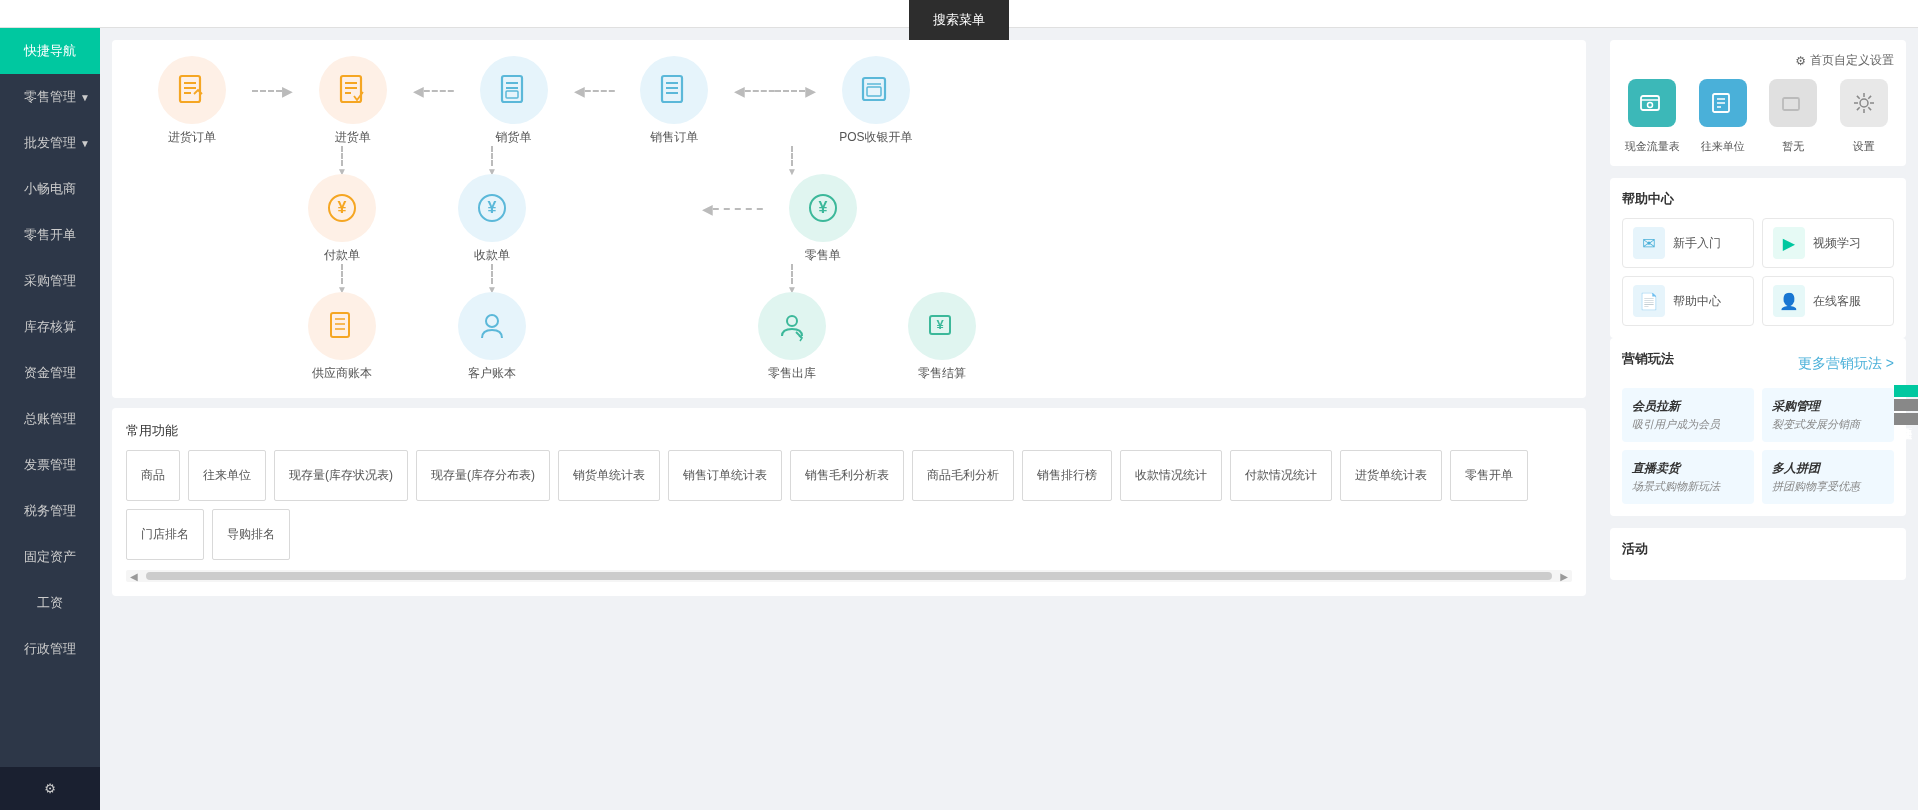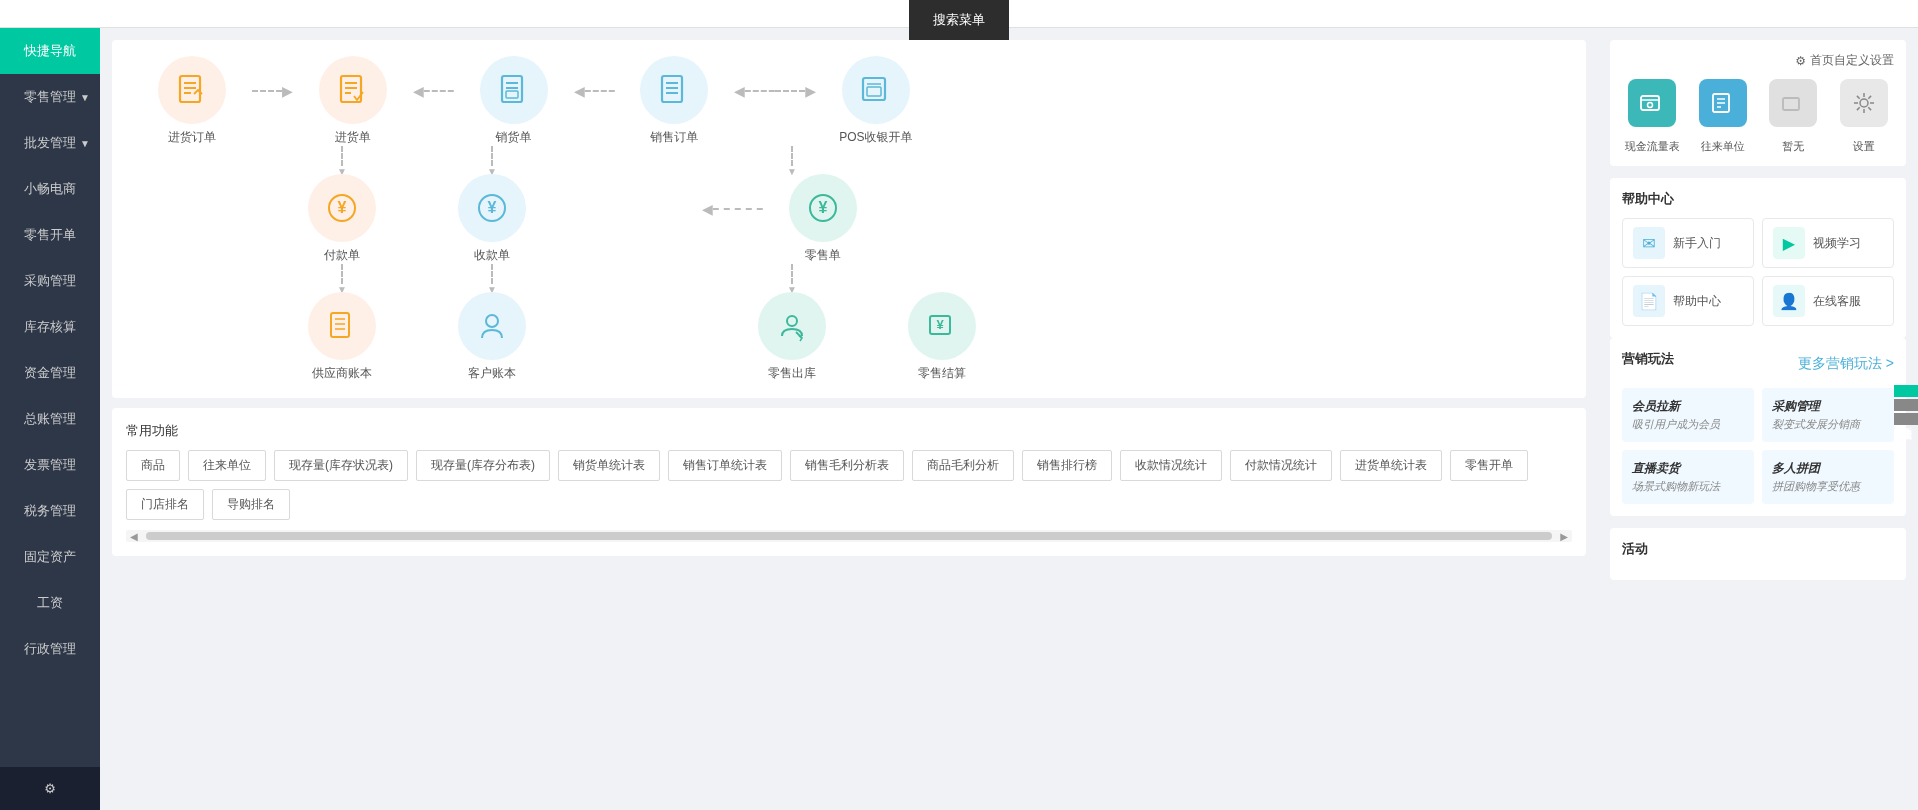--- a/index.html
+++ b/index.html
@@ -26,21 +26,21 @@
     
     .content-area { flex: 1; overflow: hidden; display: flex; gap: 0; }
 
     
     .main-panel { flex: 1; padding: 12px; overflow: hidden; }
 
     
     .common-func { background: #fff; border-radius: 4px; padding: 14px; }
     .func-title { font-size: 13px; color: #333; margin-bottom: 10px; }
     .func-buttons { display: flex; flex-wrap: wrap; gap: 8px; }
-    .func-btn { border: 1px solid #d9d9d9; background: #fff; padding: 6px 14px; font-size: 12px; color: #555; cursor: pointer; border-radius: 2px; }
+    .func-btn { border: 1px solid #d9d9d9; background: #fff; padding: 16px 14px; font-size: 12px; color: #555; cursor: pointer; border-radius: 2px; }
     .scrollbar-area { height: 12px; background: #f5f5f5; margin-top: 10px; border-radius: 2px; display: flex; align-items: center; }
     .scrollbar-thumb { height: 8px; background: #ccc; border-radius: 4px; flex: 1; margin: 0 4px; }
     .scroll-arrow { color: #999; font-size: 10px; cursor: pointer; padding: 0 4px; }
 
     
     .right-panel { width: 320px; flex-shrink: 0; padding: 12px; overflow-y: auto; }
 
     
     .quick-access { background: #fff; border-radius: 4px; padding: 12px; margin-bottom: 12px; }
     .qa-header { display: flex; align-items: center; justify-content: flex-end; margin-bottom: 10px; }

